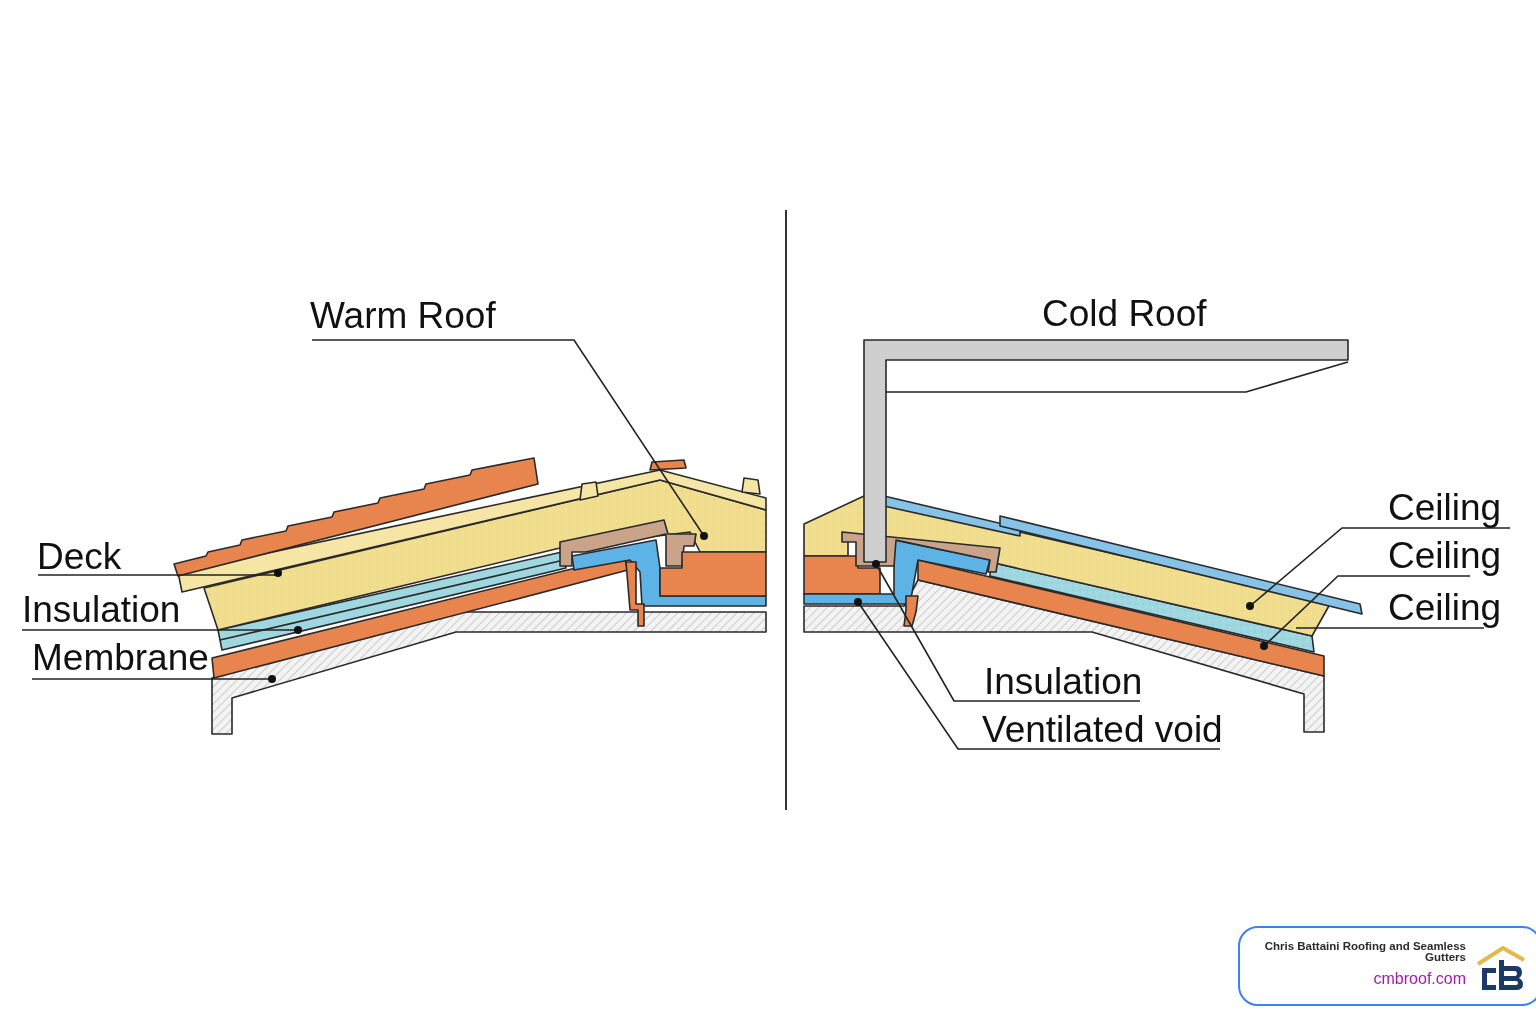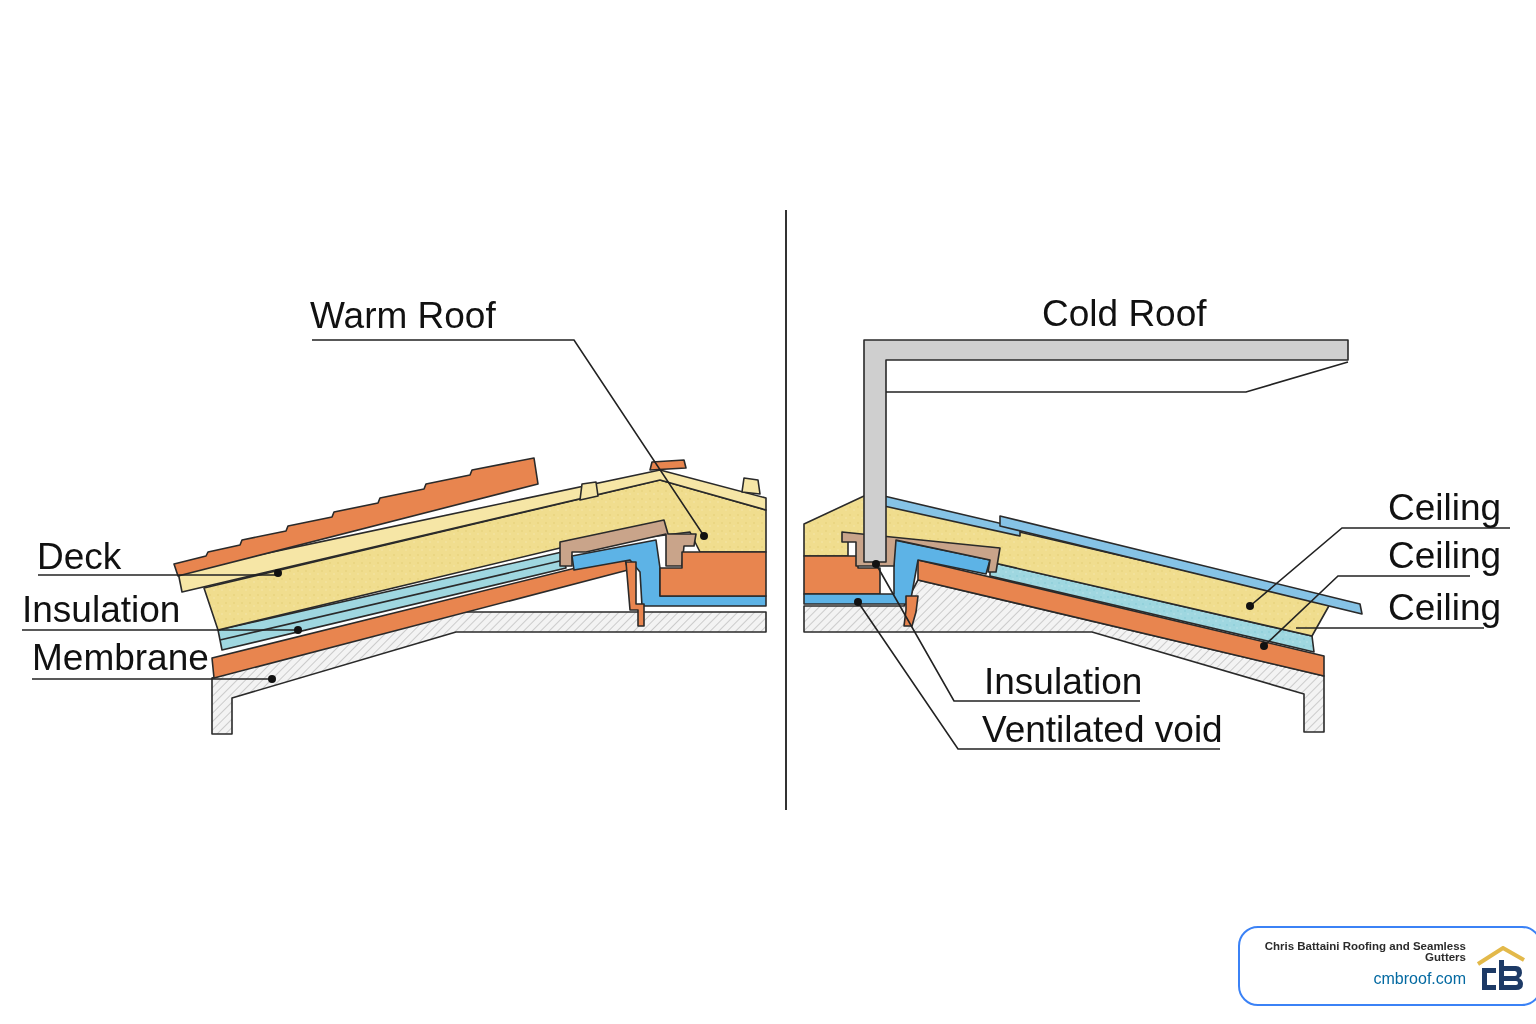--- a/index.html
+++ b/index.html
@@ -3,21 +3,21 @@
 <meta charset="utf-8">
 <style>
   html,body{margin:0;padding:0;background:#ffffff;}
   body{width:1536px;height:1024px;position:relative;overflow:hidden;font-family:"Liberation Sans",sans-serif;}
   svg#diagram{position:absolute;left:0;top:0;}
   .lbl{font-family:"Liberation Sans",sans-serif;font-size:37px;fill:#111;}
   .leader{fill:none;stroke:#222;stroke-width:1.6;}
   .ol{stroke:#2a2a2a;stroke-width:1.6;stroke-linejoin:round;}
   .brand{position:absolute;left:1238px;top:926px;width:304px;height:80px;box-sizing:border-box;border:2px solid #3b82f6;border-radius:20px;background:#fff;}
   .brand-name{position:absolute;right:74px;top:13px;width:210px;text-align:right;font-size:11.5px;font-weight:bold;color:#2b2b2b;line-height:11px;}
-  .brand-url{position:absolute;right:74px;top:42px;font-size:16px;color:#0369a1;}
+  .brand-url{position:absolute;right:74px;top:42px;font-size:16px;color:#a21caf;}
   .brand-logo{position:absolute;right:14px;top:18px;width:50px;height:46px;}
 </style>
 </head>
 <body>
 
 <svg id="diagram" width="1536" height="1024" viewBox="0 0 1536 1024">
   <defs>
     <pattern id="hatch" width="6" height="6" patternUnits="userSpaceOnUse" patternTransform="rotate(45)">
       <rect width="6" height="6" fill="#f3f3f3"></rect>
       <line x1="0" y1="0" x2="0" y2="6" stroke="#b5b5b5" stroke-width="1.3"></line>

